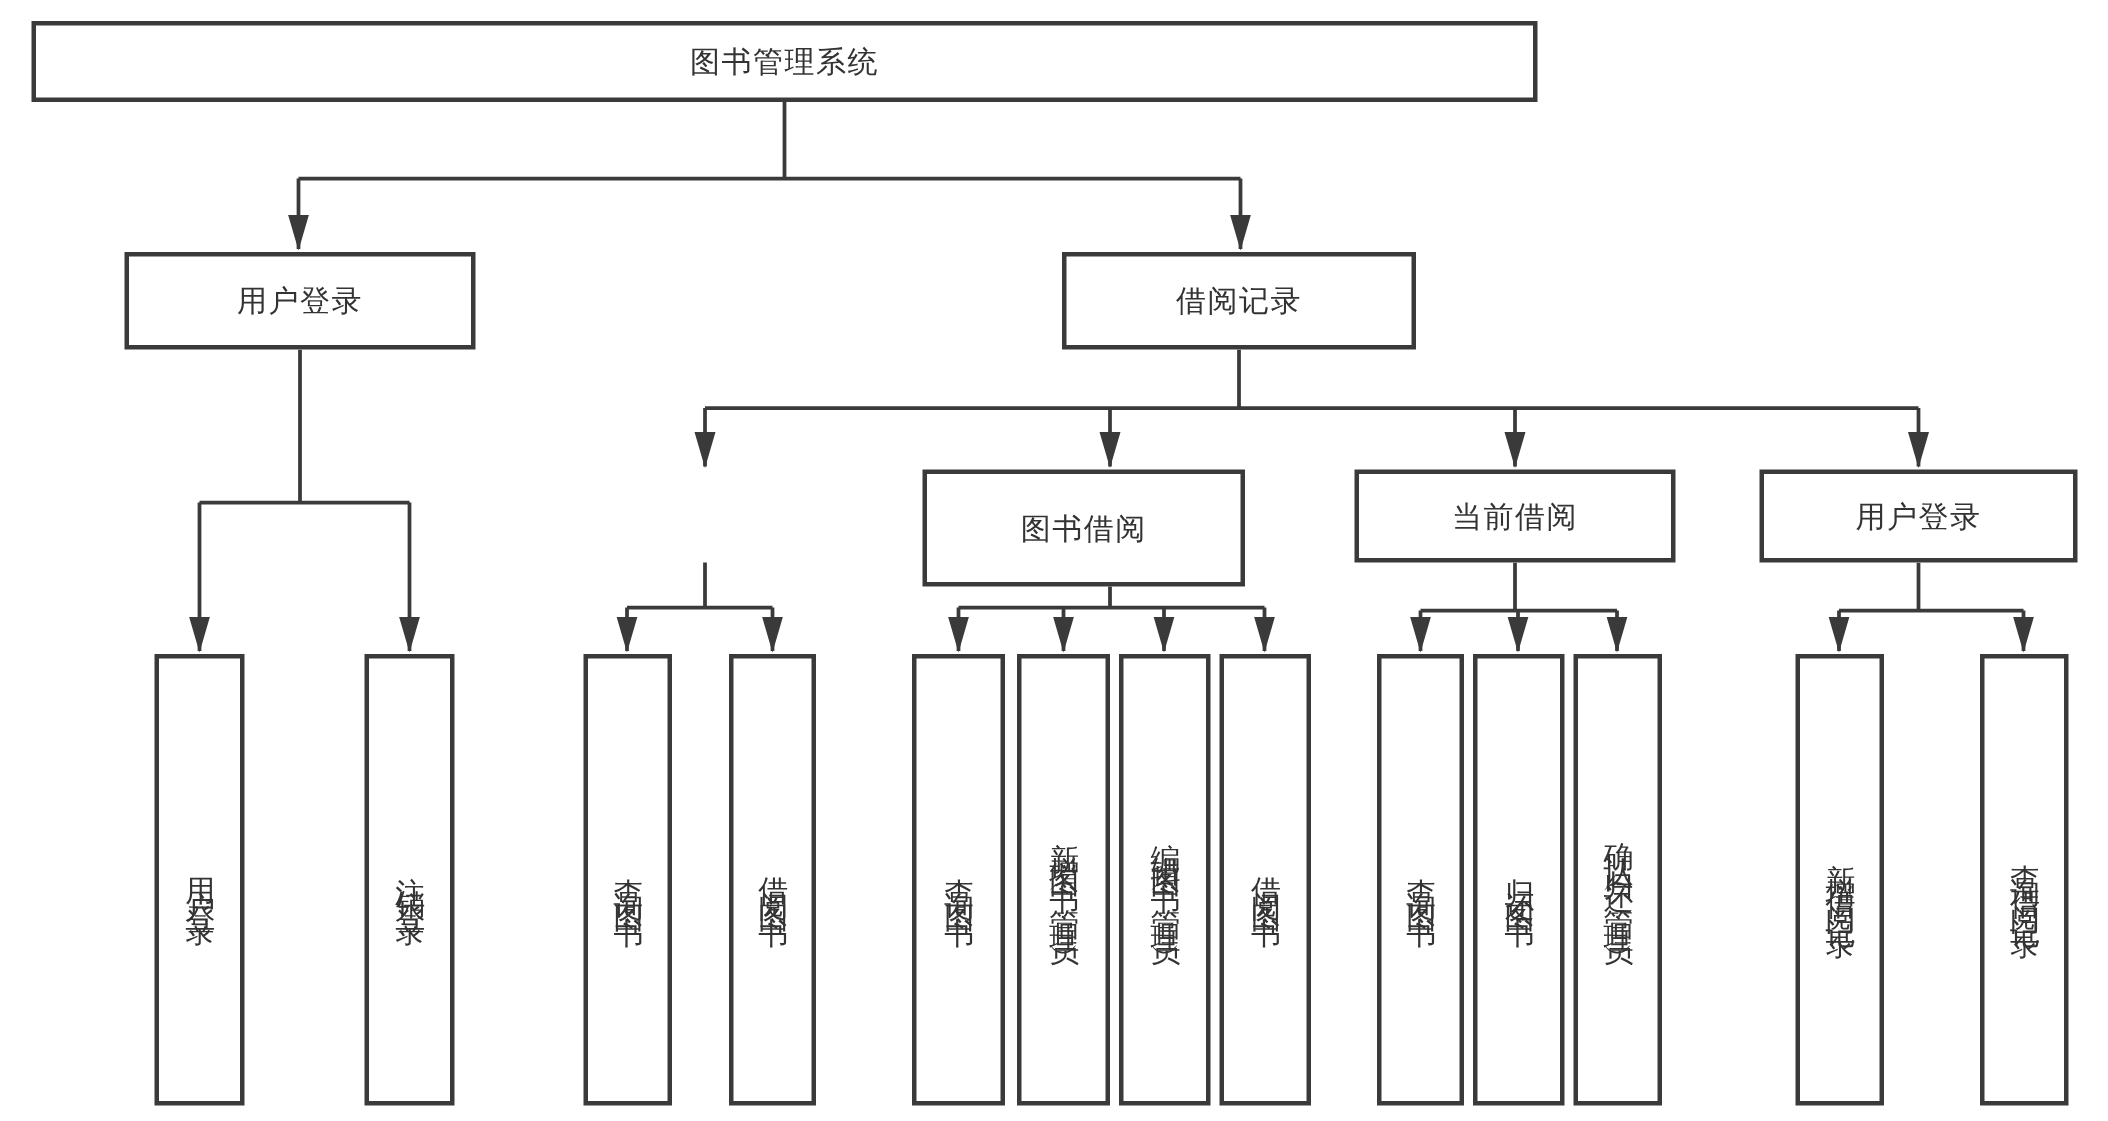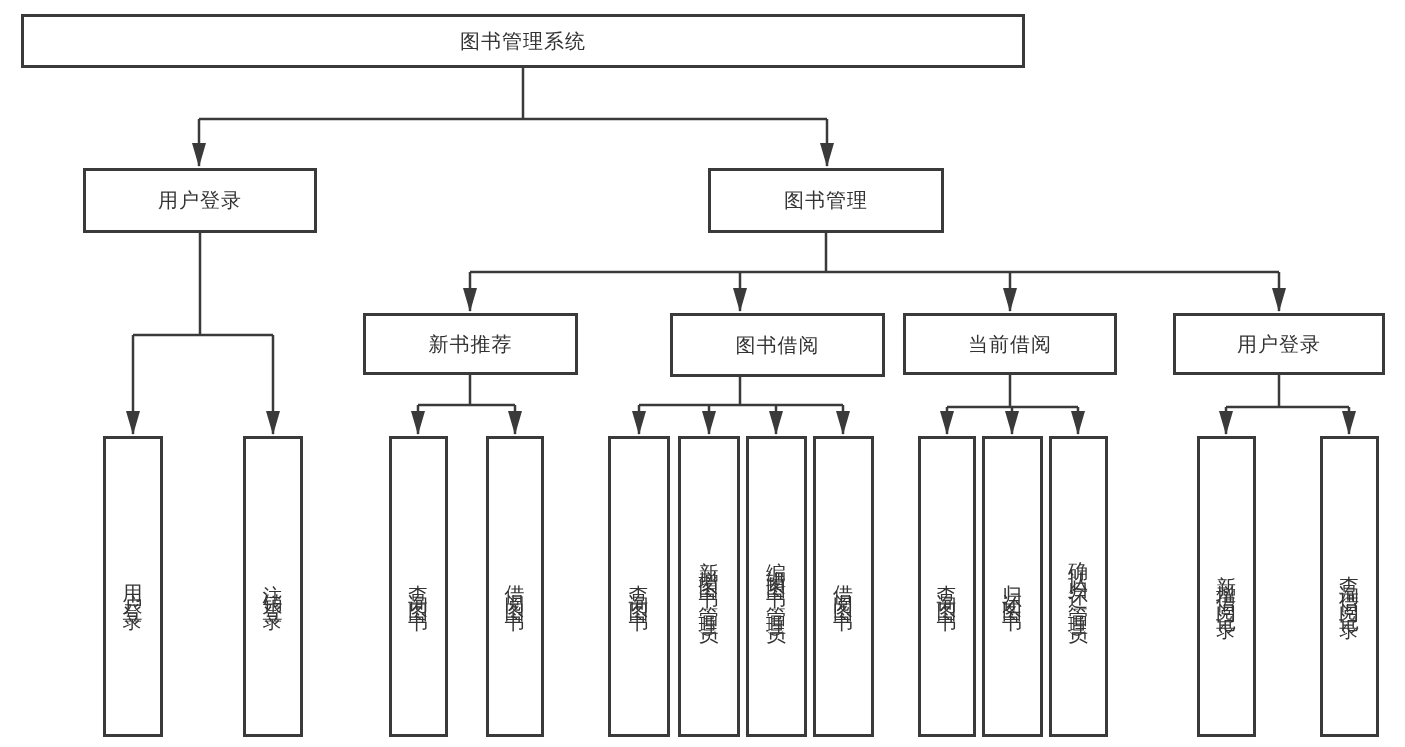--- a/index.html
+++ b/index.html
@@ -86,24 +86,23 @@
 
       <path d="M1279,375 L1279,407 M1226,407 L1349,407"></path>
       <line x1="1226" y1="407" x2="1226" y2="434" marker-end="url(#arrowhead)"></line>
       <line x1="1349" y1="407" x2="1349" y2="434" marker-end="url(#arrowhead)"></line>
     </g>
   </svg>
 
   <div class="box" style="left:21px;top:14px;width:1004px;height:54px">图书管理系统</div>
 
   <div class="box" style="left:83px;top:168px;width:234px;height:65px">用户登录</div>
-  <div class="box" style="left:708px;top:168px;width:236px;height:65px">图书管理</div>
+  <div class="box" style="left:708px;top:168px;width:236px;height:65px">借阅记录</div>
 
-  <div class="box" style="left:363px;top:313px;width:215px;height:62px">新书推荐</div>
-  <div class="box" style="left:670px;top:313px;width:215px;height:64px">图书借阅</div>
+  <div class="box" style="left:615px;top:313px;width:215px;height:78px">图书借阅</div>
   <div class="box" style="left:903px;top:313px;width:214px;height:62px">当前借阅</div>
   <div class="box" style="left:1173px;top:313px;width:212px;height:62px">用户登录</div>
 
   <div class="box vbox" style="left:103px;top:436px;width:60px;height:301px">用户登录</div>
   <div class="box vbox" style="left:243px;top:436px;width:60px;height:301px">注销登录</div>
 
   <div class="box vbox" style="left:389px;top:436px;width:59px;height:301px">查询图书</div>
   <div class="box vbox" style="left:486px;top:436px;width:58px;height:301px">借阅图书</div>
 
   <div class="box vbox" style="left:608px;top:436px;width:62px;height:301px">查询图书</div>

